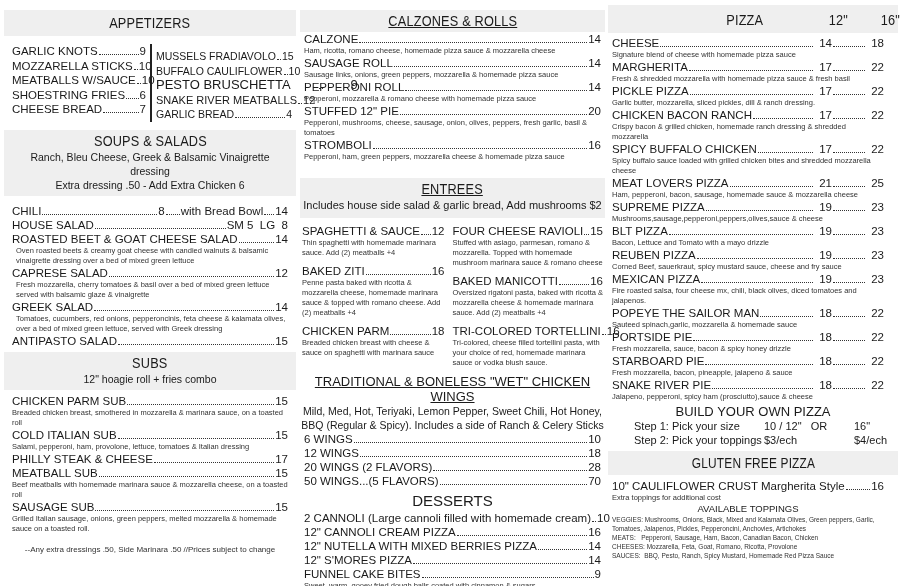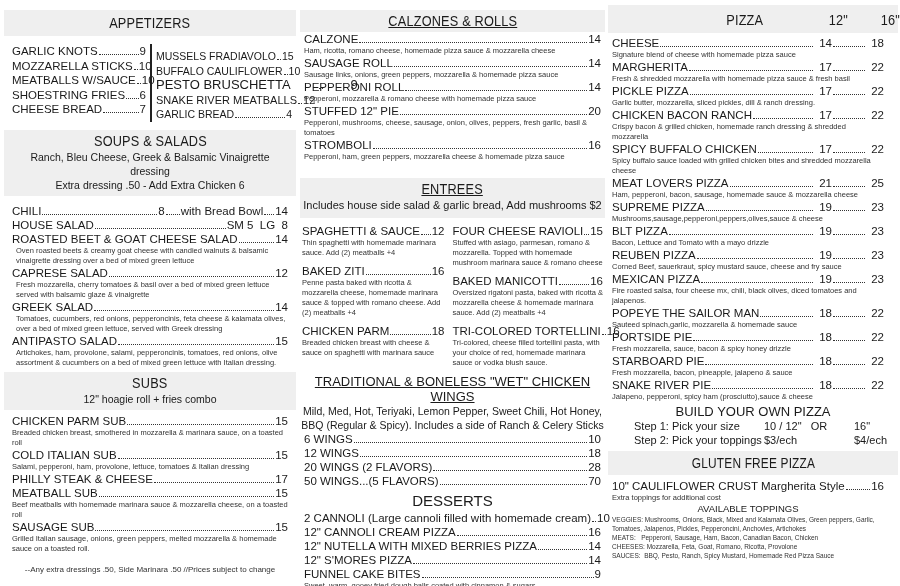--- a/index.html
+++ b/index.html
@@ -144,21 +144,20 @@
         <span class="n">GREEK SALAD</span>
         <span class="d"></span>
         <span class="p">14</span>
       </div>
     <div class="desc" style="padding-left:4px;">Tomatoes, cucumbers, red onions, pepperoncinis, feta cheese &amp; kalamata olives, over a bed of mixed green lettuce, served with Greek dressing</div>
     <div class="row">
         <span class="n">ANTIPASTO SALAD</span>
         <span class="d"></span>
         <span class="p">15</span>
       </div>
-    <div class="desc" style="padding-left:4px;">Artichokes, ham, provolone, salami, pepperoncinis, tomatoes, red onions, olive assortment &amp; cucumbers on a bed of mixed green lettuce with Italian dressing.</div>
   </div>
 
   <div class="hdr" style="margin-top:4px;padding:2px 0 4px;">
     <div class="t">SUBS</div>
     <div class="sub">12" hoagie roll + fries combo</div>
   </div>
   <div style="padding:0 8px;margin-top:4px;">
     <div class="row">
         <span class="n">CHICKEN PARM SUB</span>
         <span class="d"></span>

